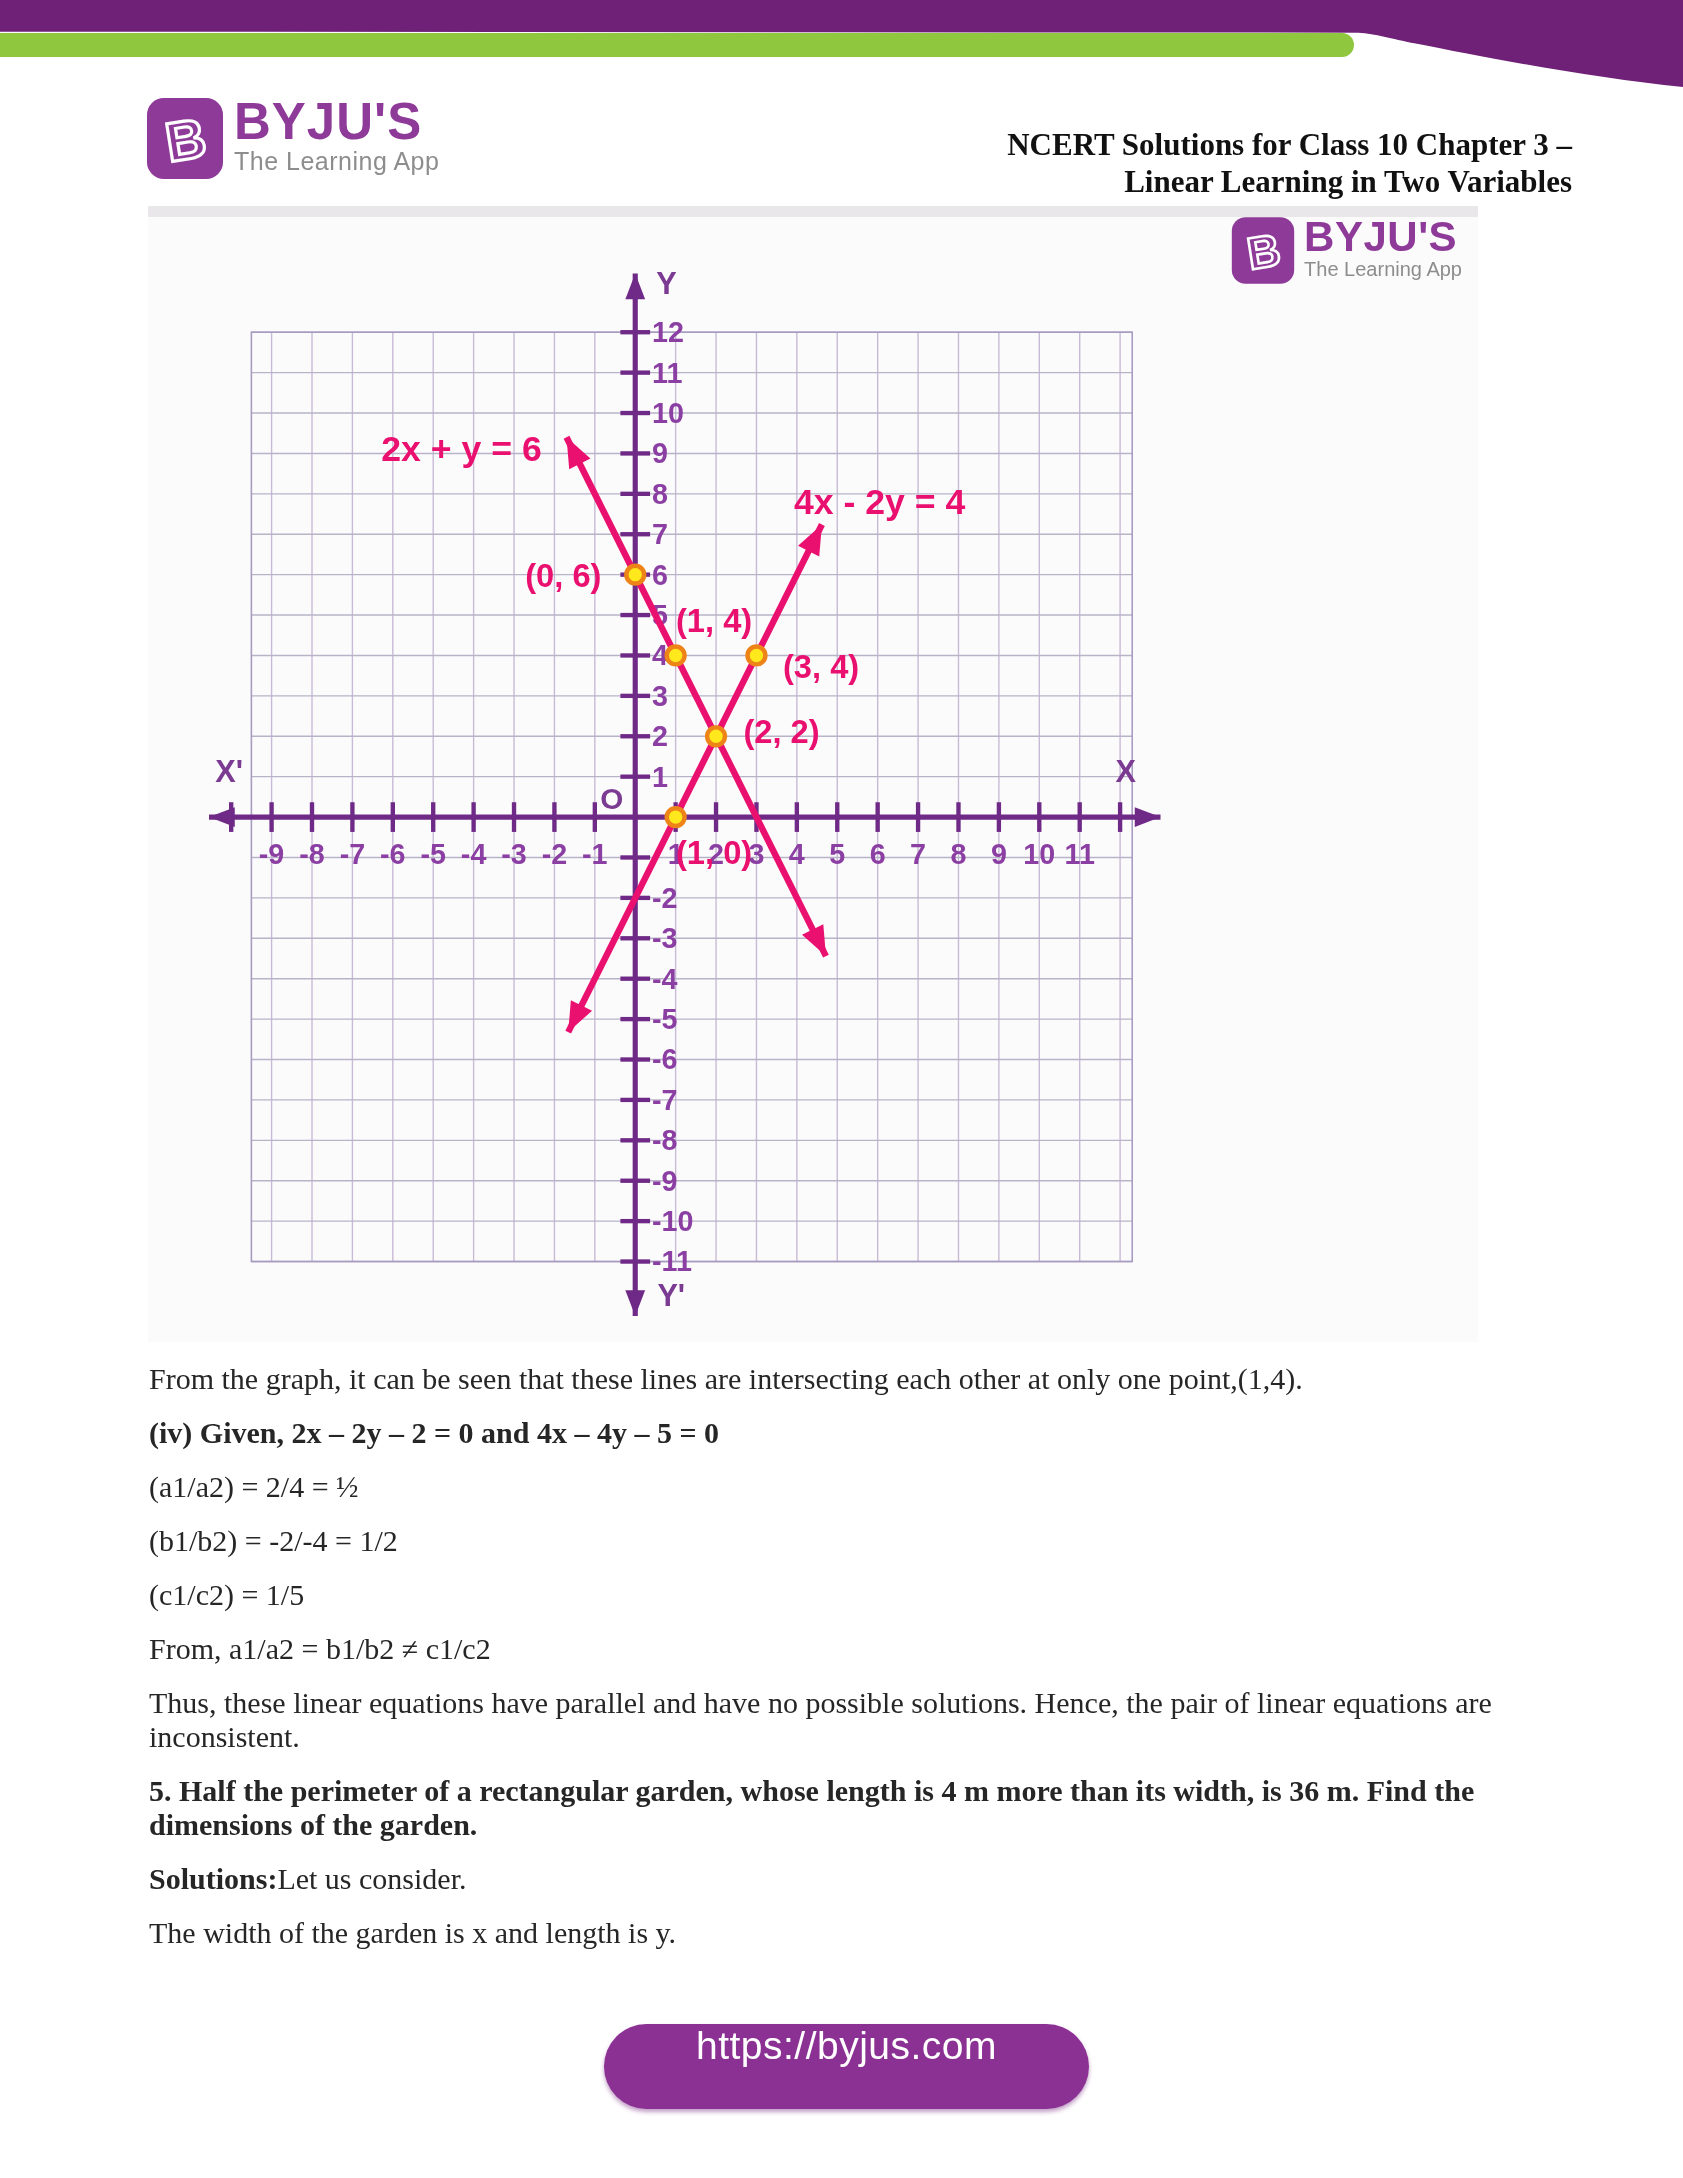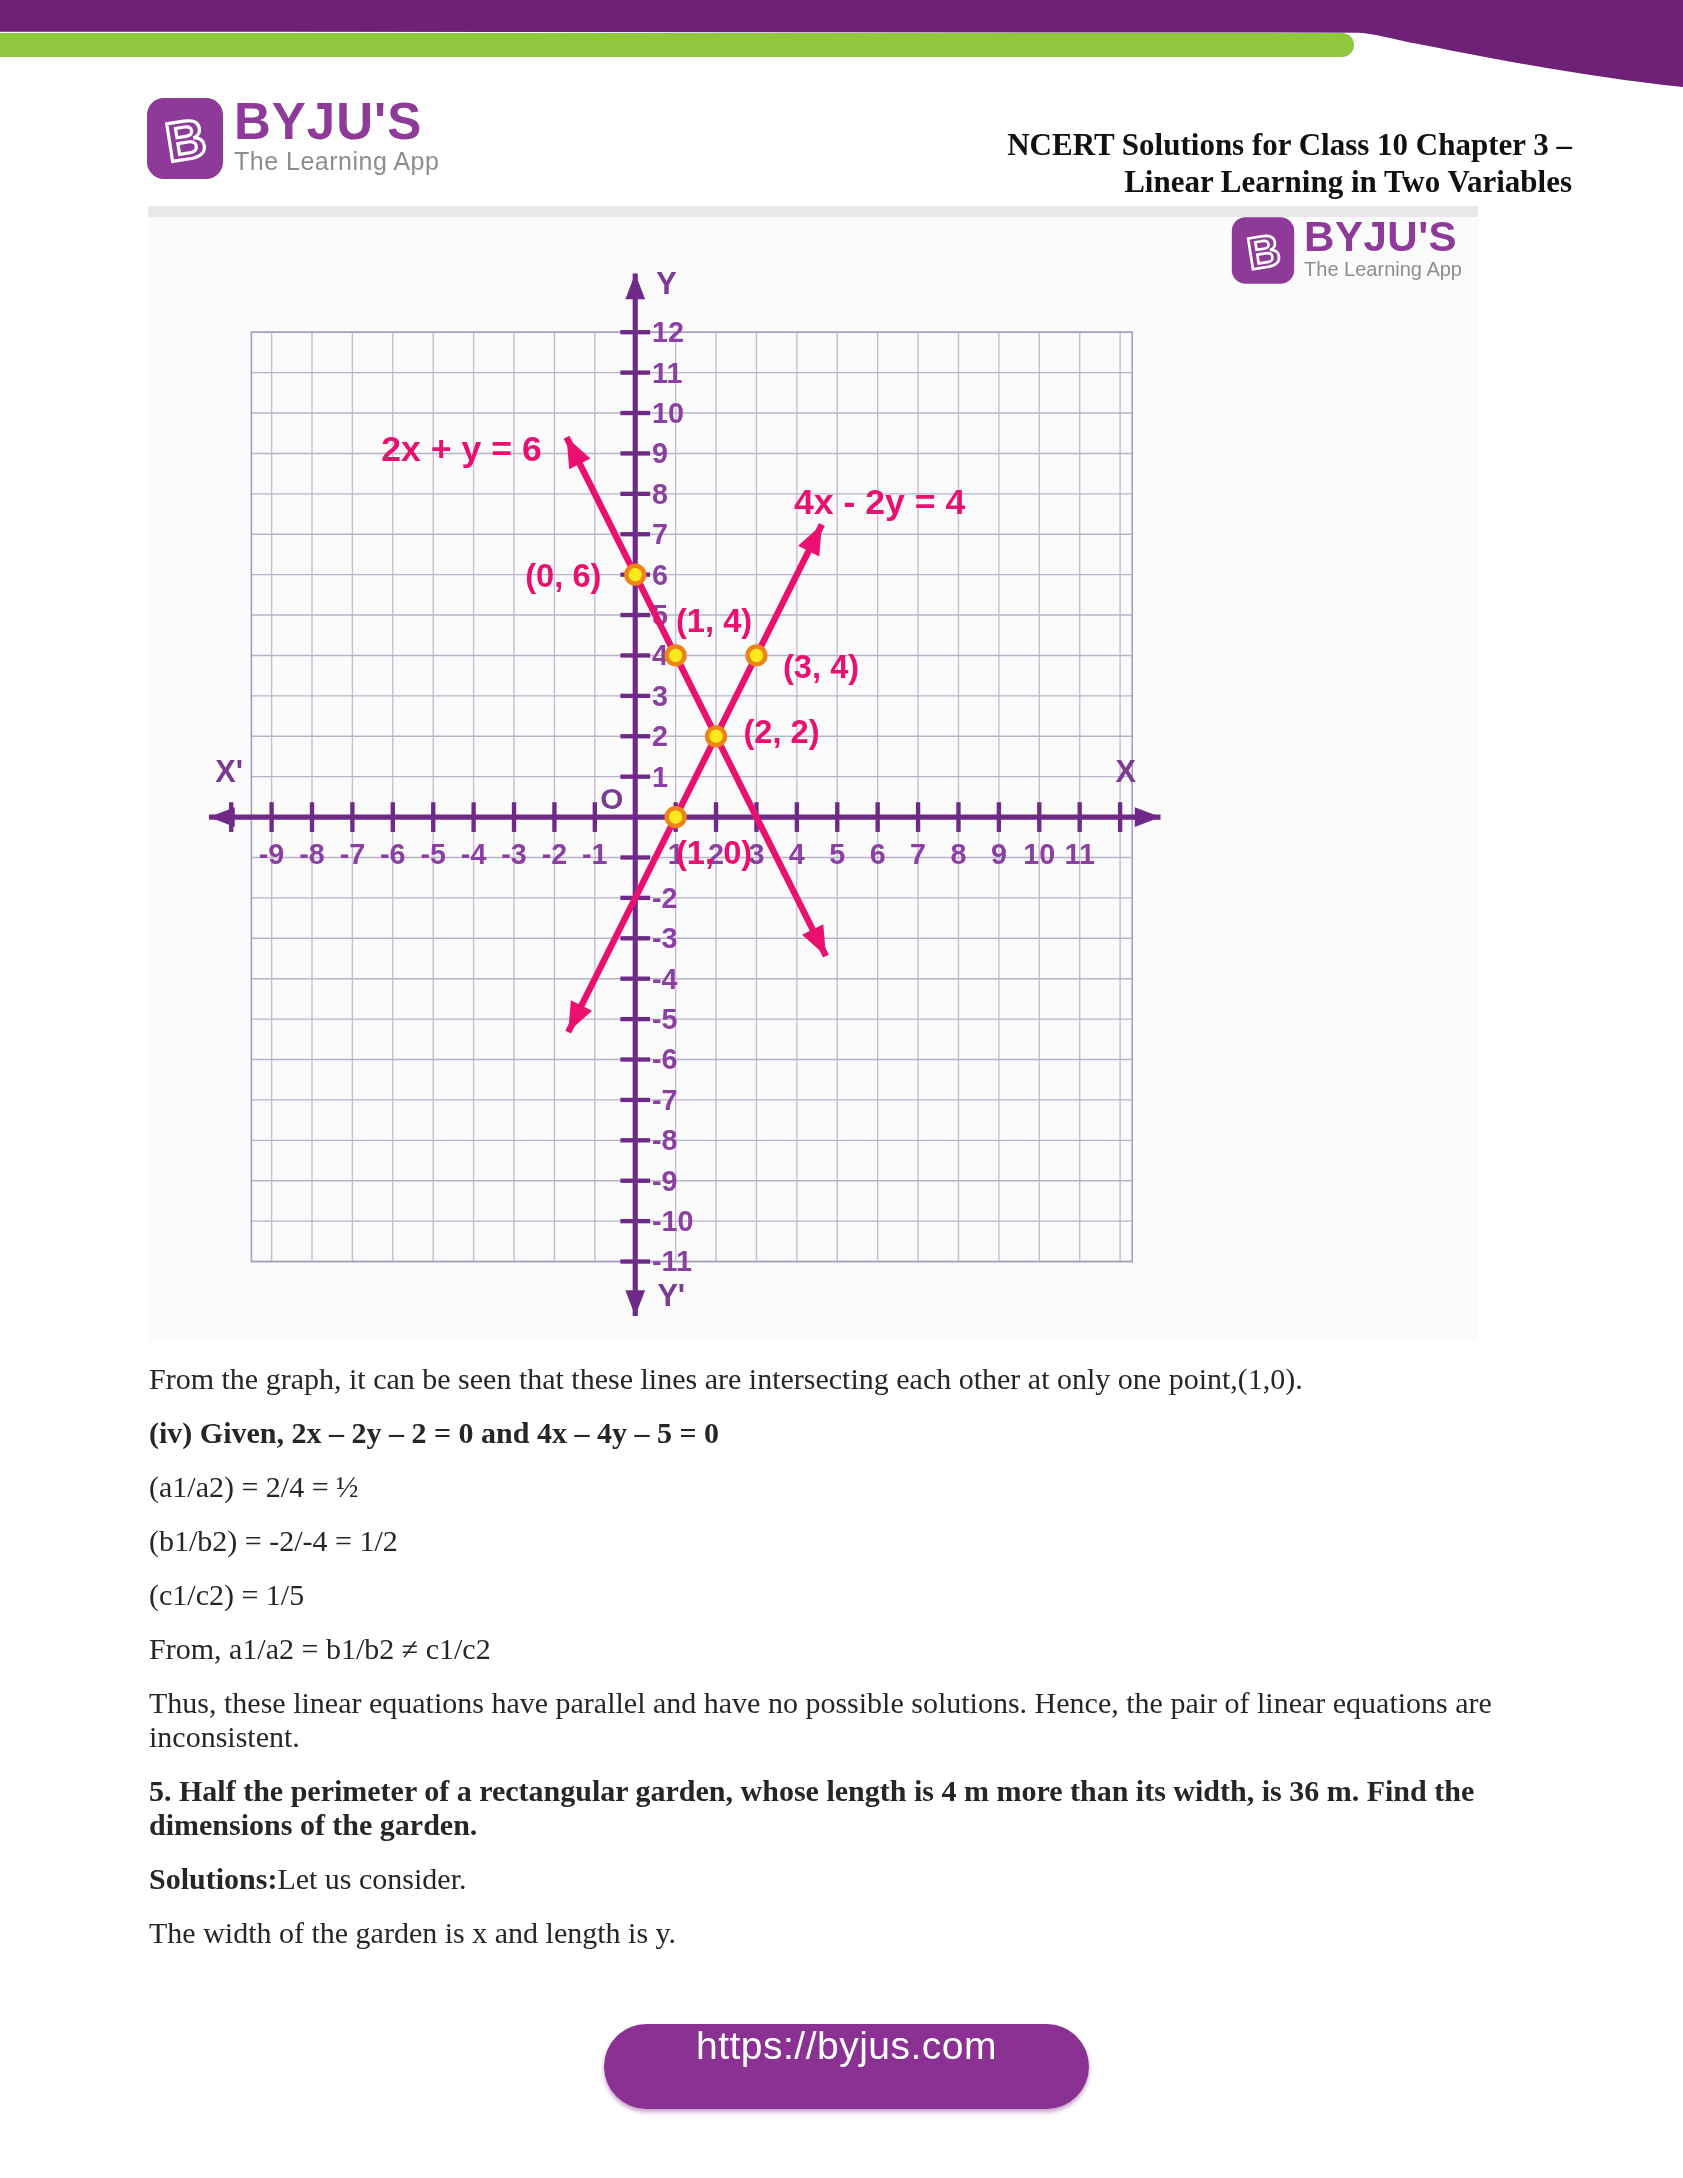--- a/index.html
+++ b/index.html
@@ -238,21 +238,21 @@
       <text x="40" y="63" text-anchor="middle" font-family="Liberation Sans, DejaVu Sans, sans-serif" font-size="56" font-weight="bold" fill="none" stroke="#ffffff" stroke-width="3.2" transform="rotate(-9 40 42)">B</text>
     </svg>
     <span class="words">
       <span class="wordmark">BYJU'S</span>
       <span class="tagline">The Learning App</span>
     </span>
   </div>
 </div>
 
 <div class="body-text" id="paragraphs">
-    <p>From the graph, it can be seen that these lines are intersecting each other at only one point,(1,0).</p>
+    <p>From the graph, it can be seen that these lines are intersecting each other at only one point,(1,4).</p>
     <p class="bold">(iv) Given, 2x – 2y – 2 = 0 and 4x – 4y – 5 = 0</p>
     <p>(a1/a2) = 2/4 = ½</p>
     <p>(b1/b2) = -2/-4 = 1/2</p>
     <p>(c1/c2) = 1/5</p>
     <p>From, a1/a2 = b1/b2 ≠ c1/c2</p>
     <p>Thus, these linear equations have parallel and have no possible solutions. Hence, the pair of linear equations are<br>inconsistent.</p>
     <p class="bold">5. Half the perimeter of a rectangular garden, whose length is 4 m more than its width, is 36 m. Find the<br>dimensions of the garden.</p>
     <p><b>Solutions:</b>Let us consider.</p>
     <p>The width of the garden is x and length is y.</p>
   </div>

